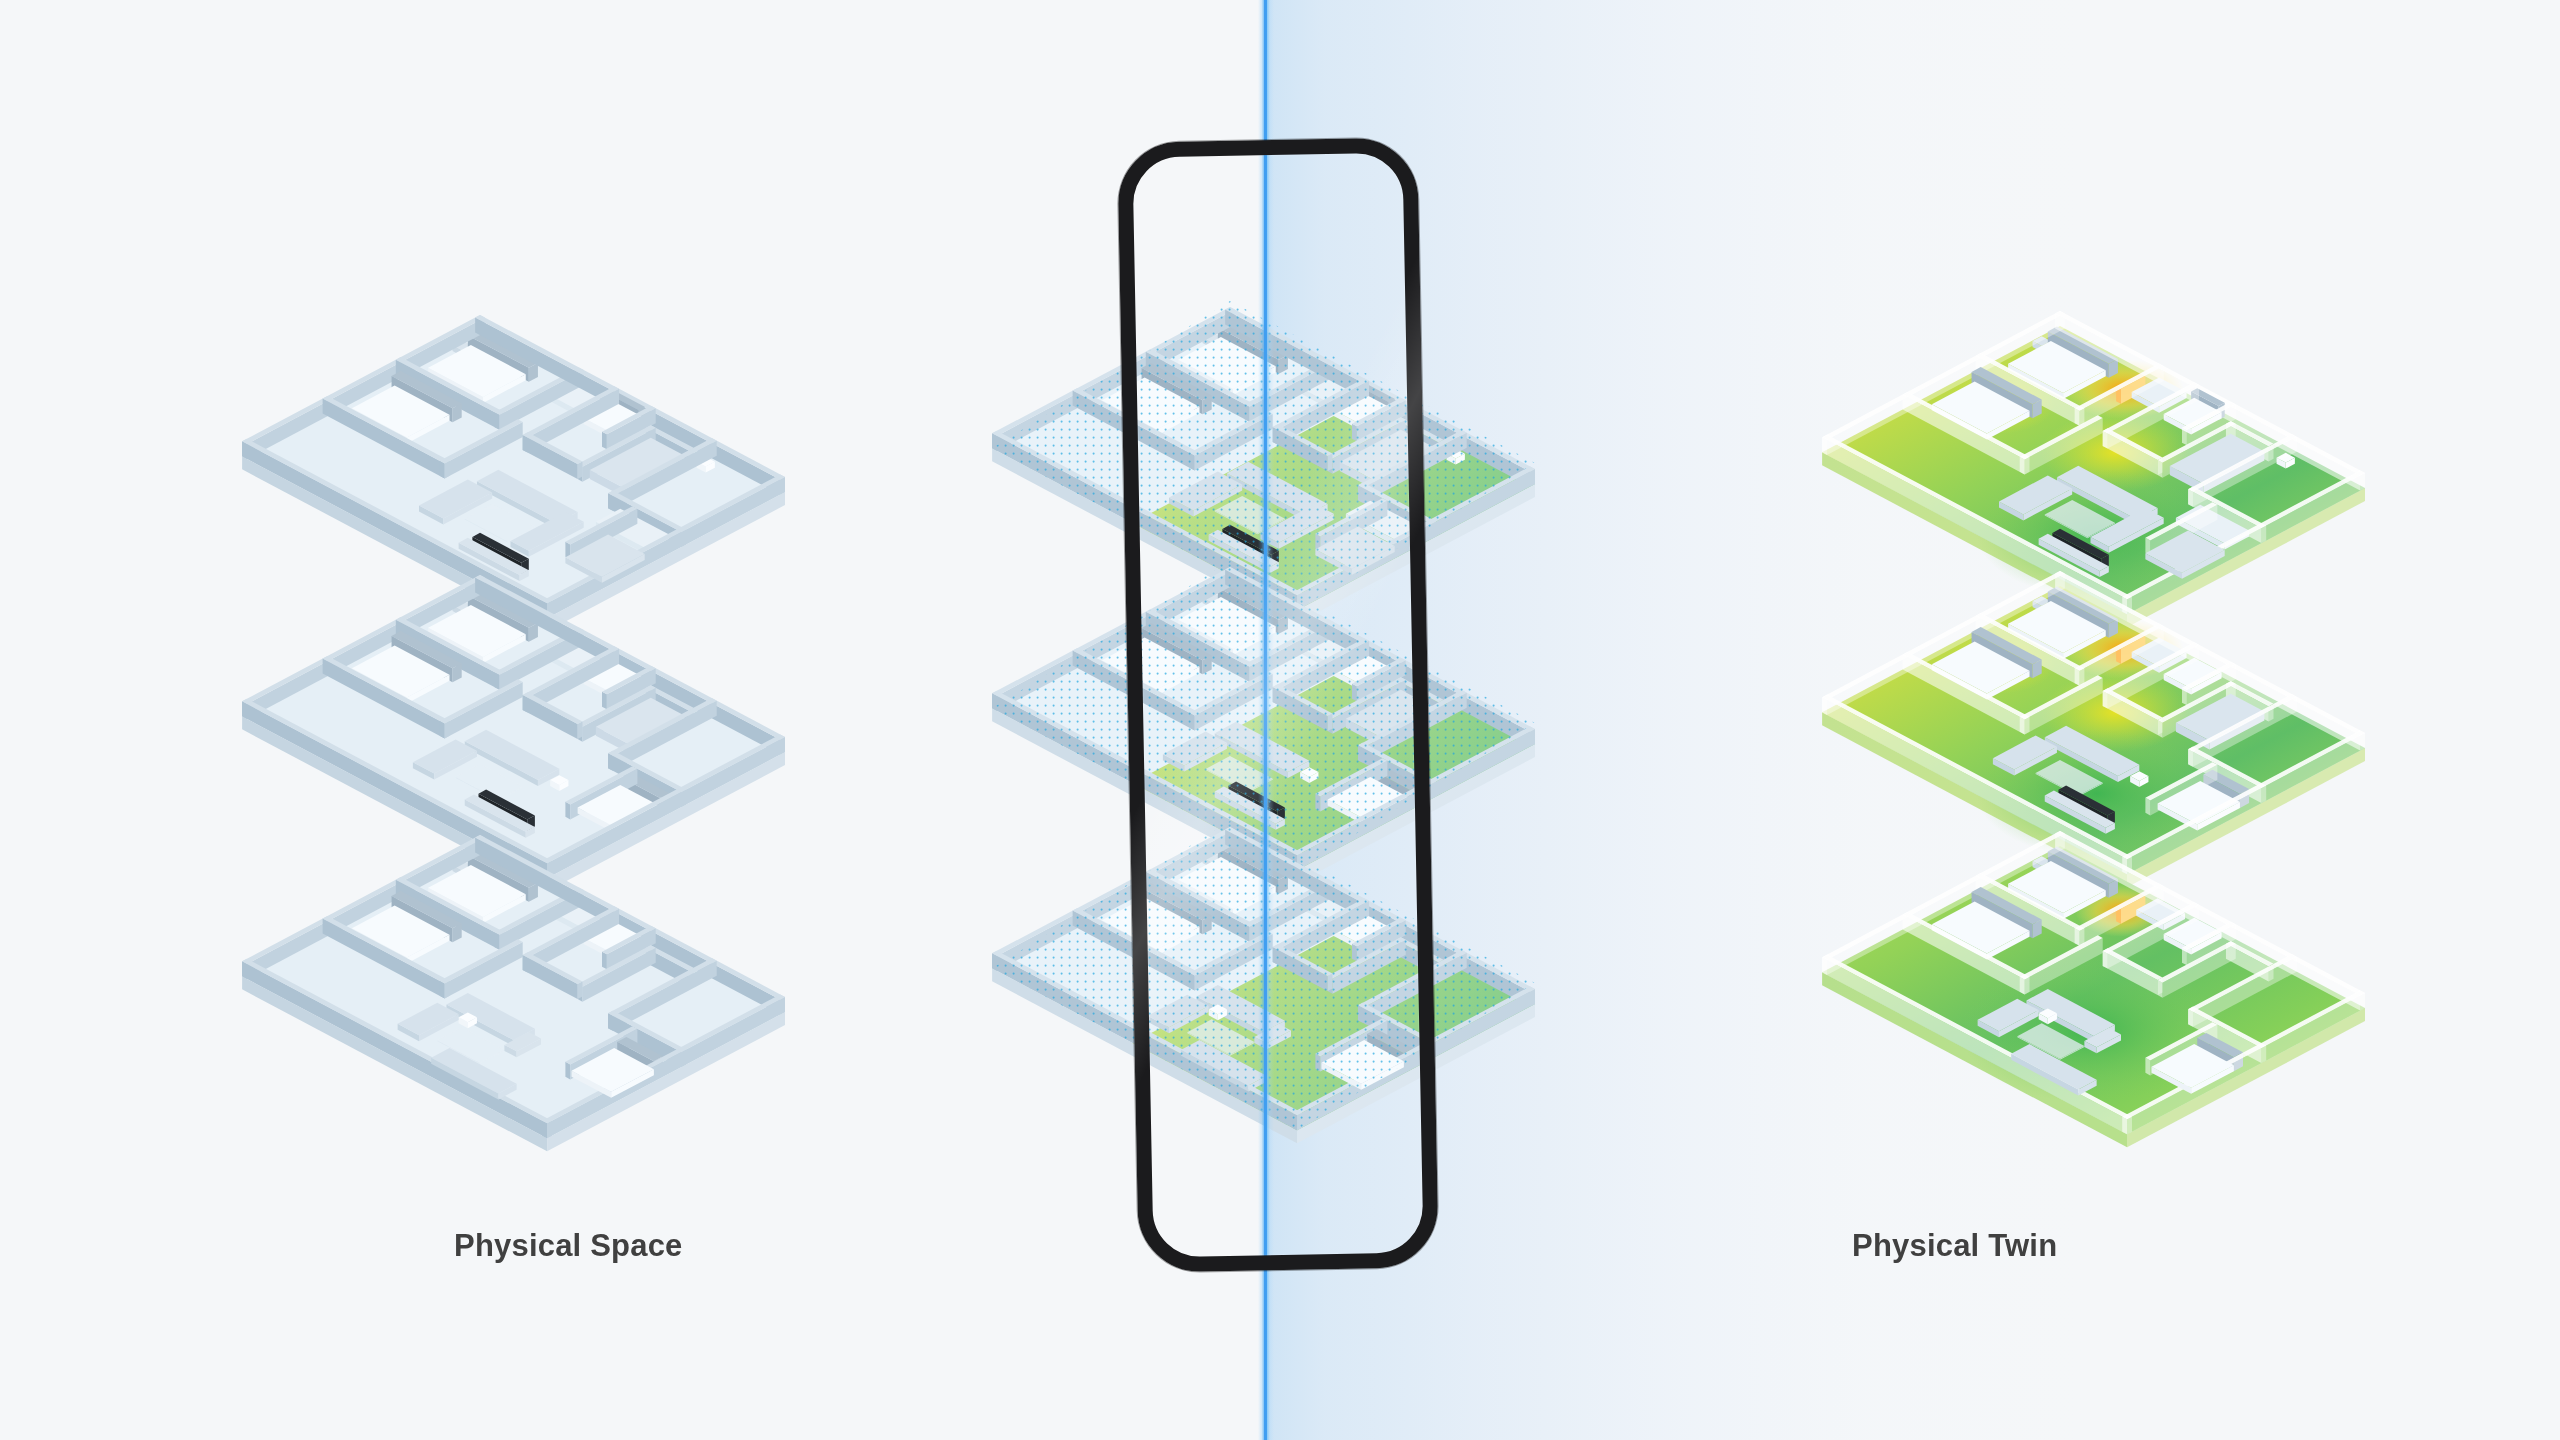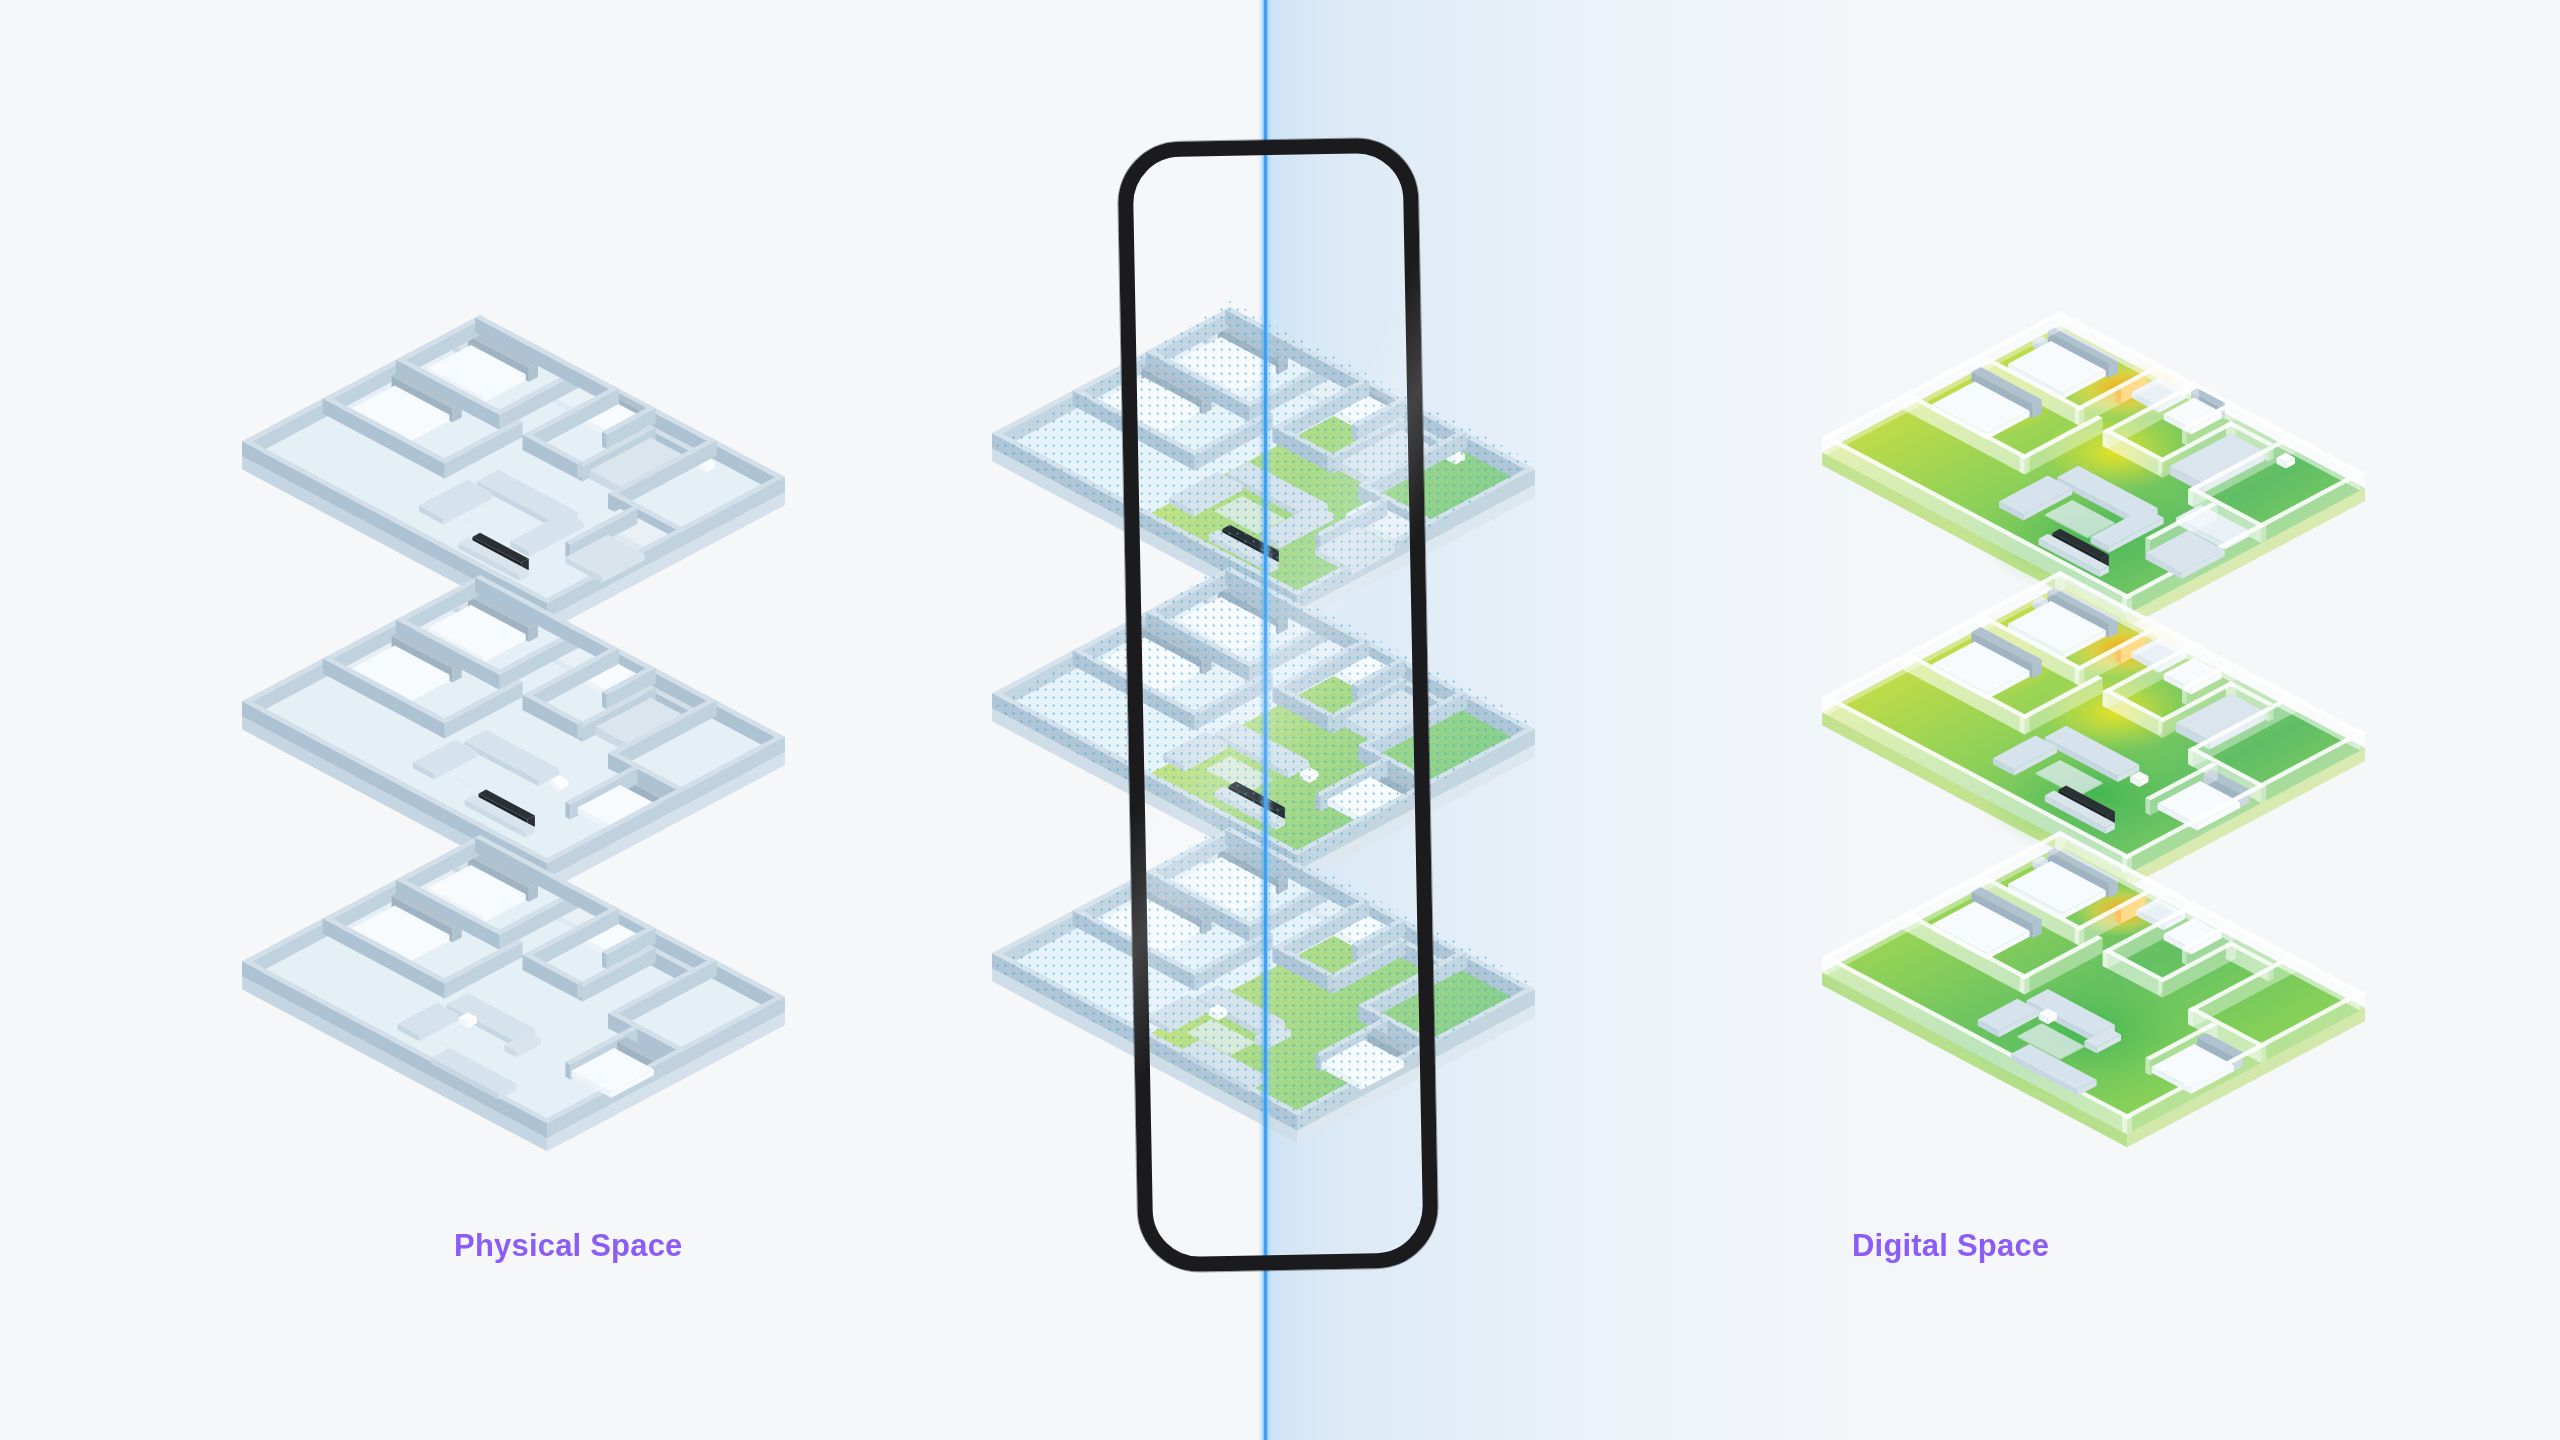--- a/index.html
+++ b/index.html
@@ -59,21 +59,21 @@
     background:linear-gradient(118deg,
       rgba(255,255,255,0) 0%,
       rgba(255,255,255,0) 40%,
       rgba(255,255,255,.18) 48%,
       rgba(255,255,255,0) 56%);
   }
 
   
   .caption{
     position:absolute;
-    color:#8b5cf6;
+    color:#404040;
     font-size:31px;
     font-weight:700;
     letter-spacing:.2px;
     white-space:nowrap;
   }
 </style>
 </head>
 <body>
 
 <div id="stage">
@@ -1746,15 +1746,15 @@
   </div>
 
   <div class="scanline"></div>
   <div class="scanline-core"></div>
 
   <div class="phone" style="left:1128px;top:140px;width:300px;height:1130px;transform:rotate(-1.1deg);">
     <div class="phone-sheen"></div>
   </div>
 
   <div class="caption" style="left:454px;top:1228px;">Physical Space</div>
-  <div class="caption" style="left:1852px;top:1228px;">Digital Space</div>
+  <div class="caption" style="left:1852px;top:1228px;">Physical Twin</div>
 
 </div>
 
 </body></html>

